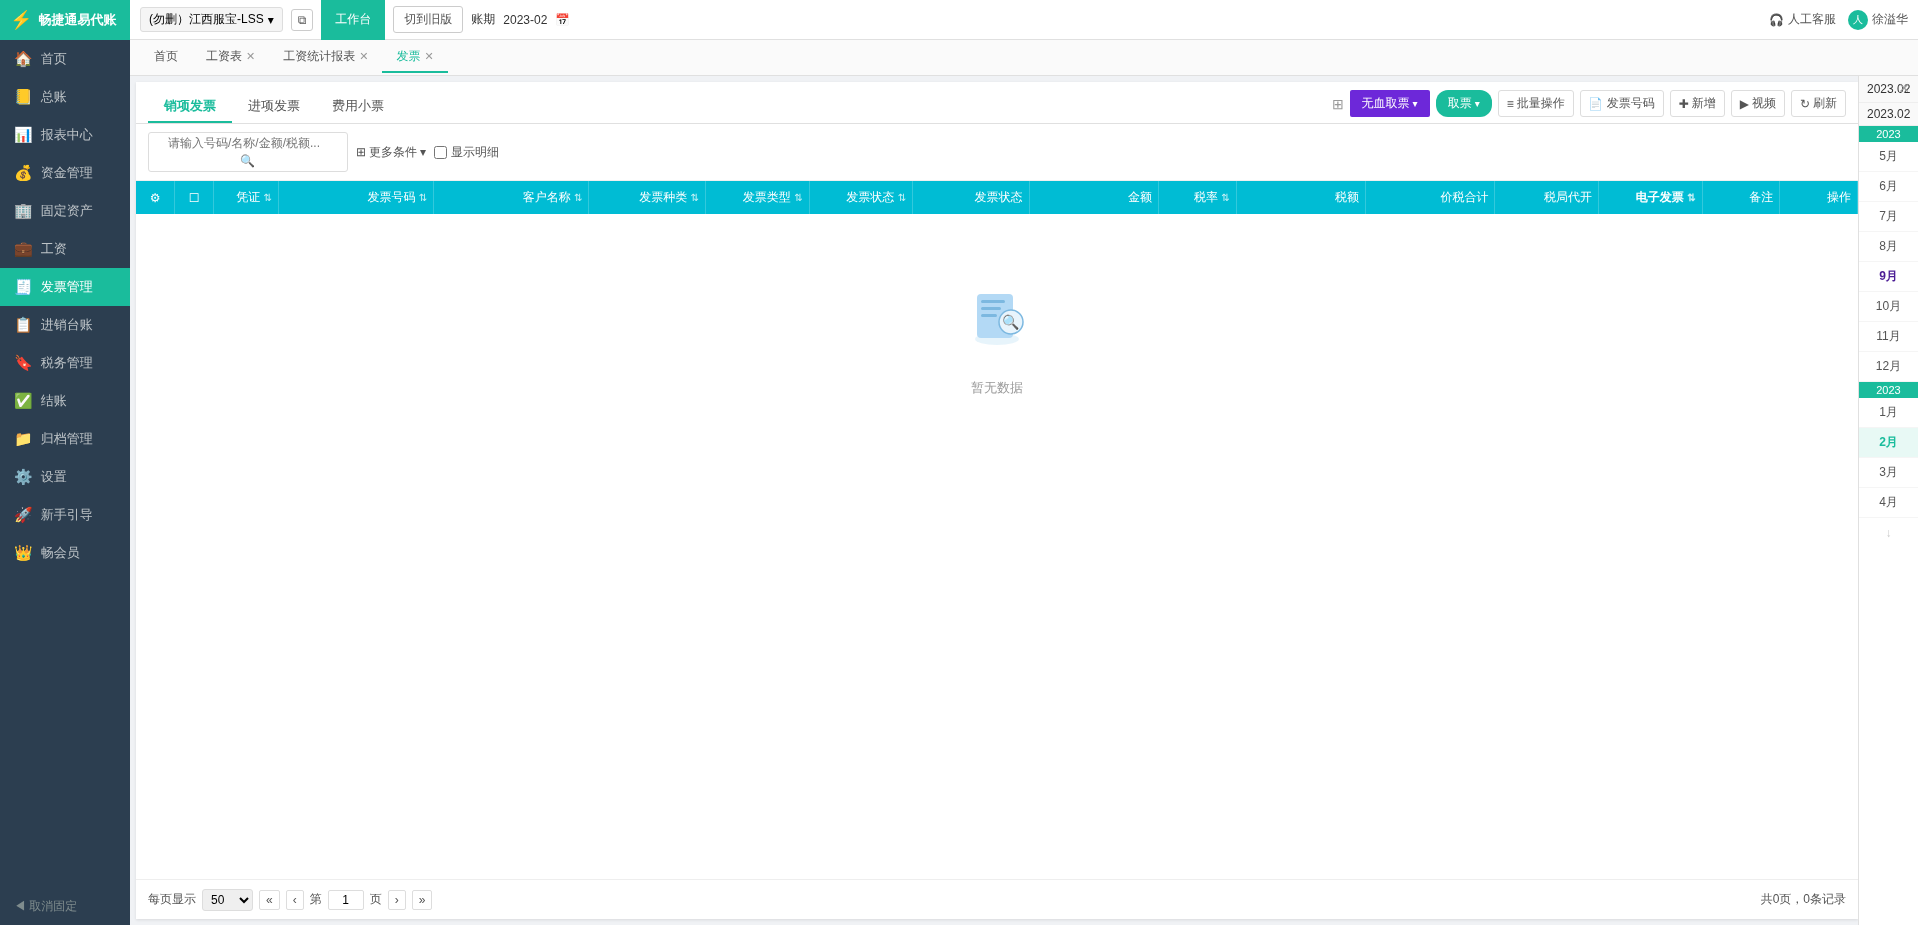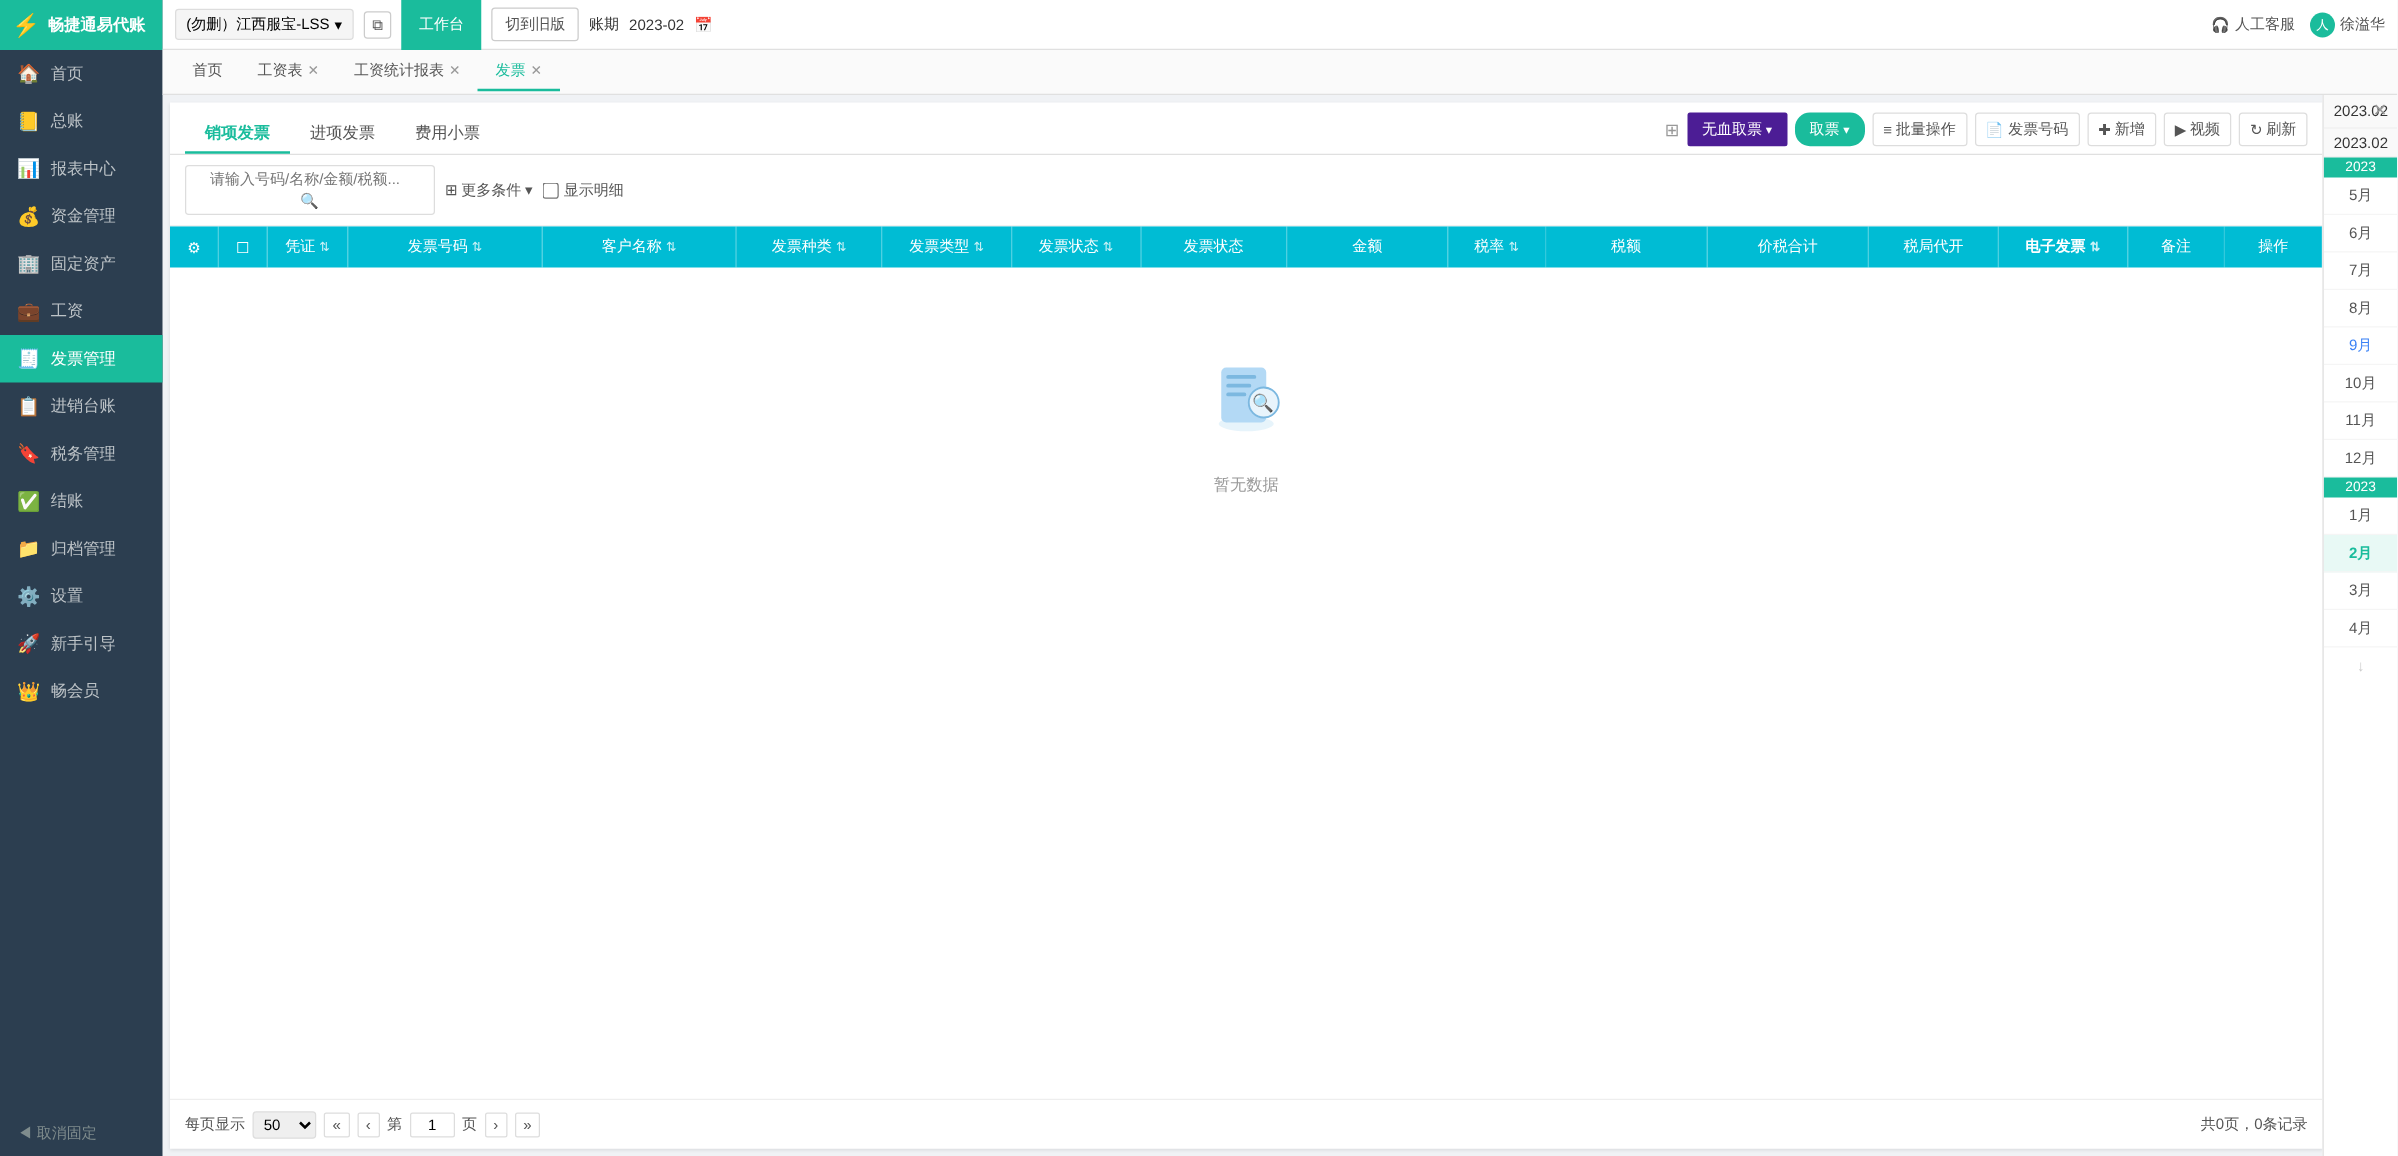--- a/index.html
+++ b/index.html
@@ -42,31 +42,31 @@
     .subtabs-right { margin-left: auto; display: flex; align-items: center; gap: 6px; padding-bottom: 6px; }
 
     
     .toolbar { display: flex; align-items: center; padding: 8px 12px; gap: 8px; border-bottom: 1px solid #f0f0f0; flex-shrink: 0; }
     .search-box { display: flex; align-items: center; border: 1px solid #ddd; border-radius: 3px; padding: 3px 8px; gap: 4px; width: 200px; flex-direction: column; }
     .search-box input { border: none; outline: none; font-size: 12px; width: 160px; color: #333; }
     .filter-btn { display: flex; align-items: center; gap: 3px; color: #555; font-size: 12px; cursor: pointer; }
     .checkbox-label { display: flex; align-items: center; gap: 4px; font-size: 12px; color: #555; cursor: pointer; }
 
     
-    .btn-green { background: #4c1d95; color: white; border: none; border-radius: 2px; padding: 5px 12px; font-size: 12px; cursor: pointer; display: flex; align-items: center; gap: 3px; }
+    .btn-green { background: #6d28d9; color: white; border: none; border-radius: 2px; padding: 5px 12px; font-size: 12px; cursor: pointer; display: flex; align-items: center; gap: 3px; }
     .btn-teal { background: #1abc9c; color: white; border: none; border-radius: 12px; padding: 5px 12px; font-size: 12px; cursor: pointer; display: flex; align-items: center; gap: 3px; }
     .btn-outline-sm { background: white; color: #555; border: 1px solid #ddd; border-radius: 3px; padding: 4px 8px; font-size: 12px; cursor: pointer; display: flex; align-items: center; gap: 3px; }
     .btn-caret { font-size: 10px; }
     .grid-icon { font-size: 14px; color: #999; cursor: pointer; }
 
     
     .table-container { flex: 1; overflow: auto; }
     table { width: 100%; border-collapse: collapse; min-width: 1200px; }
     thead tr { background: #00bcd4; color: white; }
-    thead th { padding: 8px 6px; font-size: 12px; font-weight: normal; text-align: center; white-space: nowrap; border-right: 1px solid rgba(255,255,255,0.2); }
+    thead th { padding: 8px 6px; font-size: 12px; font-weight: normal; text-align: right; white-space: nowrap; border-right: 1px solid rgba(255,255,255,0.2); }
     thead th .sort-icon { font-size: 10px; opacity: 0.8; }
     .col-check { width: 30px; text-align: center; }
     .col-settings { width: 30px; text-align: center; }
     .col-cert { width: 50px; }
     .col-num { width: 120px; }
     .col-customer { width: 120px; }
     .col-type1 { width: 90px; }
     .col-type2 { width: 80px; }
     .col-status { width: 80px; }
     .col-date { width: 90px; }
@@ -345,21 +345,21 @@
       <div style="position:absolute;top:0;right:0;padding:4px 8px;cursor:pointer;color:#999;font-size:14px;z-index:5;">✕</div>
 
       <div style="padding:6px 8px;font-size:12px;color:#333;border-bottom:1px solid #eee;background:#f9f9f9;cursor:pointer;">2023.02</div>
       <div style="padding:4px 8px;font-size:12px;color:#333;border-bottom:1px solid #eee;background:#f9f9f9;cursor:pointer;">2023.02</div>
 
       <div style="background:#1abc9c;color:white;font-size:11px;padding:2px 8px;text-align:center;">2023</div>
       <div style="padding:6px 10px;font-size:12px;color:#555;border-bottom:1px solid #f5f5f5;cursor:pointer;text-align:center;">5月</div>
       <div style="padding:6px 10px;font-size:12px;color:#555;border-bottom:1px solid #f5f5f5;cursor:pointer;text-align:center;">6月</div>
       <div style="padding:6px 10px;font-size:12px;color:#555;border-bottom:1px solid #f5f5f5;cursor:pointer;text-align:center;">7月</div>
       <div style="padding:6px 10px;font-size:12px;color:#555;border-bottom:1px solid #f5f5f5;cursor:pointer;text-align:center;">8月</div>
-      <div style="padding:6px 10px;font-size:12px;color:#3b82f6;border-bottom:1px solid #f5f5f5;cursor:pointer;text-align:center;">9月</div>
+      <div style="padding:6px 10px;font-size:12px;color:#4c1d95;border-bottom:1px solid #f5f5f5;cursor:pointer;text-align:center;font-weight:bold;">9月</div>
       <div style="padding:6px 10px;font-size:12px;color:#555;border-bottom:1px solid #f5f5f5;cursor:pointer;text-align:center;">10月</div>
       <div style="padding:6px 10px;font-size:12px;color:#555;border-bottom:1px solid #f5f5f5;cursor:pointer;text-align:center;">11月</div>
       <div style="padding:6px 10px;font-size:12px;color:#555;border-bottom:1px solid #f5f5f5;cursor:pointer;text-align:center;">12月</div>
 
       <div style="background:#1abc9c;color:white;font-size:11px;padding:2px 8px;text-align:center;">2023</div>
       <div style="padding:6px 10px;font-size:12px;color:#555;border-bottom:1px solid #f5f5f5;cursor:pointer;text-align:center;">1月</div>
       <div style="padding:6px 10px;font-size:12px;color:#1abc9c;border-bottom:1px solid #f5f5f5;cursor:pointer;text-align:center;background:#e8f9f5;font-weight:bold;">2月</div>
       <div style="padding:6px 10px;font-size:12px;color:#555;border-bottom:1px solid #f5f5f5;cursor:pointer;text-align:center;">3月</div>
       <div style="padding:6px 10px;font-size:12px;color:#555;border-bottom:1px solid #f5f5f5;cursor:pointer;text-align:center;">4月</div>
 

